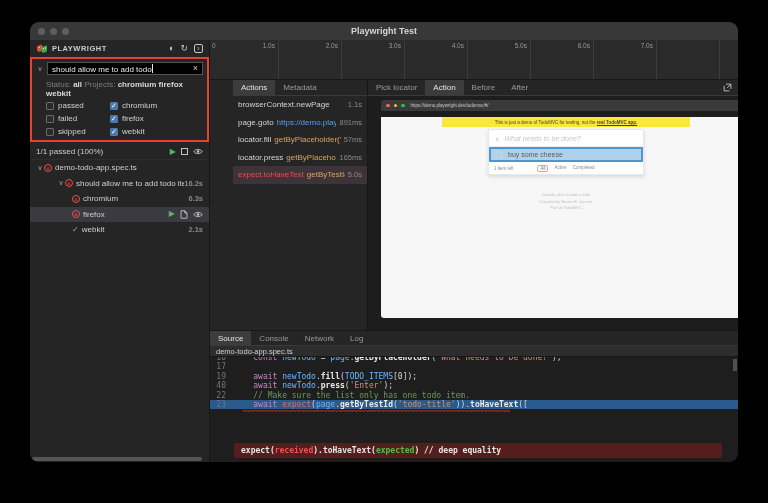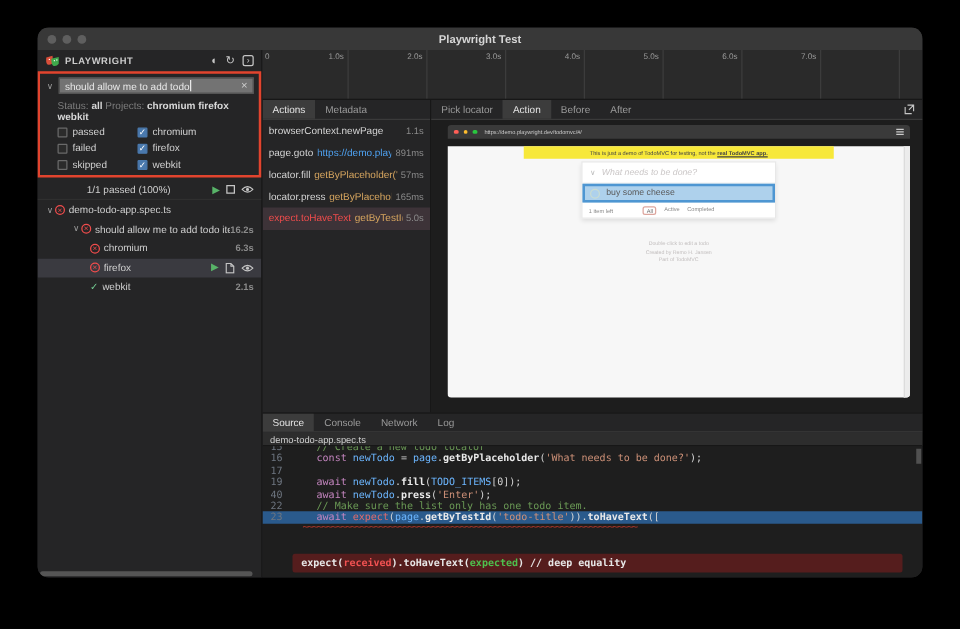--- a/index.html
+++ b/index.html
@@ -18,54 +18,54 @@
   .main { flex:1; display:flex; flex-direction:column; }
   
   .brand-row { height:17px; display:flex; align-items:center; padding:0 6px; gap:4px; }
   .brand { font-size:7.5px; font-weight:bold; letter-spacing:.5px; color:#cccccc; flex:1; }
   .hdr-icons { display:flex; gap:6px; align-items:center; color:#c5c5c5; }
   .uni-icon { font-size:9px; line-height:9px; color:#c5c5c5; cursor:default; }
   .term-icon { width:9px; height:9px; border:1px solid #c5c5c5; border-radius:2px; font-size:7px; line-height:7px; color:#c5c5c5; text-align:center; }
   .redbox { border:2px solid #e2442e; margin:0; padding:3px 4px 4px 4px; }
   .search-row { display:flex; align-items:center; gap:3px; }
   .twisty { color:#9a9a9a; font-size:7px; width:8px; text-align:center; }
-  .searchbox { flex:1; background:#737373; border:1px solid #525252; height:13px; display:flex; align-items:center; padding:0 4px; }
+  .searchbox { flex:1; background:#000000; border:1px solid #525252; height:13px; display:flex; align-items:center; padding:0 4px; }
   .searchbox .q { color:#e8e8e8; font-size:8px; white-space:nowrap; overflow:hidden; flex:1; }
   .caret { display:inline-block; width:1px; height:9px; background:#e8e8e8; vertical-align:-1px; }
   .clear-x { color:#cfcfcf; font-size:9px; line-height:9px; }
   .status-line { font-size:8px; color:#7d7d7d; margin:5px 0 3px 10px; }
   .status-line b { color:#d8d8d8; font-weight:bold; }
   .cb-grid { display:grid; grid-template-columns:64px 1fr; row-gap:4px; margin-left:10px; }
   .cb { display:flex; align-items:center; gap:4px; font-size:8px; color:#d0d0d0; }
   .box { width:8px; height:8px; border:1px solid #6a6a6a; background:#2b2b2b; border-radius:1px;
     display:inline-flex; align-items:center; justify-content:center; font-size:7px; color:#fff; }
   .box.on { background:#4a79ad; border-color:#4a79ad; }
   .summary-row { height:16px; display:flex; align-items:center; padding:0 6px; border-bottom:1px solid #2f2f2f; margin-top:2px; }
-  .summary-row .txt { flex:1; font-size:8px; color:#cfcfcf;text-align:center; }
+  .summary-row .txt { flex:1; font-size:8px; color:#cfcfcf; }
   .mini-icons { display:flex; gap:5px; align-items:center; }
   .play { color:#58b368; font-size:8px; line-height:8px; }
   .stop { width:7px; height:7px; border:1px solid #c5c5c5; }
   .tree { flex:1; overflow:hidden; }
   .trow { height:15.5px; display:flex; align-items:center; padding-right:6px; font-size:8px; color:#cfcfcf; }
   .trow.sel { background:#3a3a40; }
   .trow .lbl { white-space:nowrap; overflow:hidden; flex:1; margin-left:3px; }
   .trow .dur { color:#8a8a8a; font-size:7.5px;font-weight:bold; }
   .ic-fail { width:8px; height:8px; border:1px solid #f14c4c; border-radius:50%; color:#f14c4c;
     font-size:6.5px; line-height:7px; text-align:center; flex:none; }
   .ic-pass { color:#73c991; font-size:8px; flex:none; }
   .hscroll { position:absolute; bottom:1px; left:2px; width:170px; height:4px; background:#555; border-radius:2px; }
   
   .timeline { height:40px; background:#2a2a2a; border-bottom:1px solid #171717; position:relative; overflow:hidden; }
   .gridline { position:absolute; top:0; bottom:0; width:1px; background:#3c3c3c; }
   .tick { position:absolute; top:2px; font-size:6.5px; color:#9a9a9a; }
   
   .tabstrip { height:16px; display:flex; align-items:stretch; background:#252526; border-bottom:1px solid #3a3a3a; }
   .tab { padding:0 8px; font-size:8px; color:#9a9a9a; display:flex; align-items:center; }
   .tab.sel { background:#3c3c3c; color:#e4e4e4; }
-  .splitrow { flex:1; display:flex; min-height:0; }
+  .splitrow { flex:1; display:flex; min-height:0;padding-left:23px; }
   .acts-col { width:135px; border-right:1px solid #171717; display:flex; flex-direction:column; background:#252526; }
   .insp-col { flex:1; display:flex; flex-direction:column; background:#1d1d1d; }
   .insp-tabs { position:relative;text-align:right; }
   .ext-icon { position:absolute; right:6px; top:3px; }
   
   .act-list { flex:1; overflow:hidden; }
   .arow { height:17.5px; display:flex; align-items:center; padding:0 5px; font-size:8px; }
   .arow.sel { background:#3d3338; }
   .arow .t { color:#d4d4d4; white-space:nowrap; }
   .arow.sel .t { color:#f14c4c; }
@@ -377,21 +377,20 @@
 
       <div class="bottom">
         <div class="tabstrip" id="source-tabs" style="height:15px;">
             <div class="tab sel">Source</div>
             <div class="tab">Console</div>
             <div class="tab">Network</div>
             <div class="tab">Log</div>
           </div>
         <div class="filebar">demo-todo-app.spec.ts</div>
         <div class="code" id="code">
-            <div class="cline"><span class="ln">15</span><span><span class="cm">    // Create a new todo locator</span></span></div>
             <div class="cline"><span class="ln">16</span><span><span class="pl">    </span><span class="kw">const</span><span class="pl"> </span><span class="vr">newTodo</span><span class="pl"> = </span><span class="vr">page</span><span class="pl">.</span><span class="fn">getByPlaceholder</span><span class="pl">(</span><span class="st">'What needs to be done?'</span><span class="pl">);</span></span></div>
             <div class="cline"><span class="ln">17</span><span></span></div>
             <div class="cline"><span class="ln">19</span><span><span class="pl">    </span><span class="kw">await</span><span class="pl"> </span><span class="vr">newTodo</span><span class="pl">.</span><span class="fn">fill</span><span class="pl">(</span><span class="vr">TODO_ITEMS</span><span class="pl">[0]);</span></span></div>
             <div class="cline"><span class="ln">40</span><span><span class="pl">    </span><span class="kw">await</span><span class="pl"> </span><span class="vr">newTodo</span><span class="pl">.</span><span class="fn">press</span><span class="pl">(</span><span class="st">'Enter'</span><span class="pl">);</span></span></div>
             <div class="cline"><span class="ln">22</span><span><span class="cm">    // Make sure the list only has one todo item.</span></span></div>
             <div class="cline hl"><span class="ln">23</span><span><span class="pl">    </span><span class="kw">await</span><span class="pl"> </span><span class="er">expect</span><span class="pl">(</span><span class="vr">page</span><span class="pl">.</span><span class="fn">getByTestId</span><span class="pl">(</span><span class="st">'todo-title'</span><span class="pl">)).</span><span class="fn">toHaveText</span><span class="pl">([</span></span></div>
             <div class="squiggle">~~~~~~~~~~~~~~~~~~~~~~~~~~~~~~~~~~~~~~~~~~~~~~~~~~~~~~~~~~~~~~~~~~~~~~~~~~~~~~~~</div>
             <div class="vscroll"></div>
           </div>
         <div class="errbox" id="errbox"><span>expect(</span><span class="red">received</span><span>).</span><span>toHaveText(</span><span class="grn">expected</span><span>) </span><span>// deep equality</span></div>

